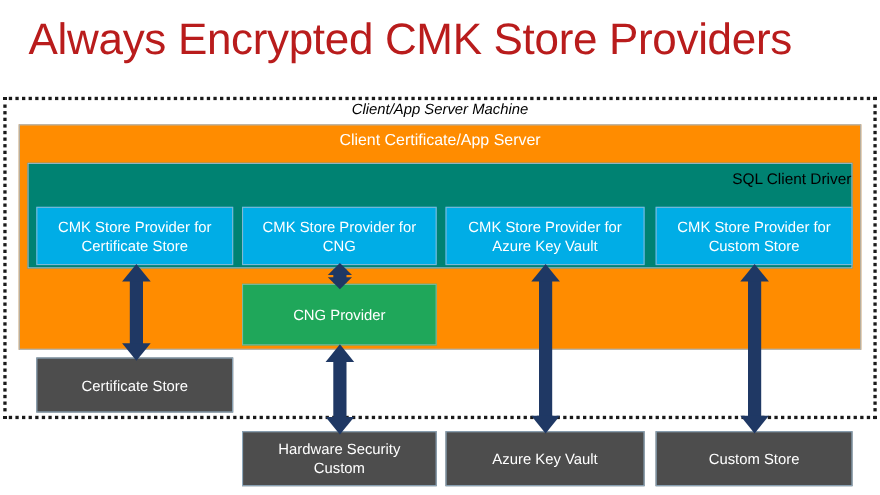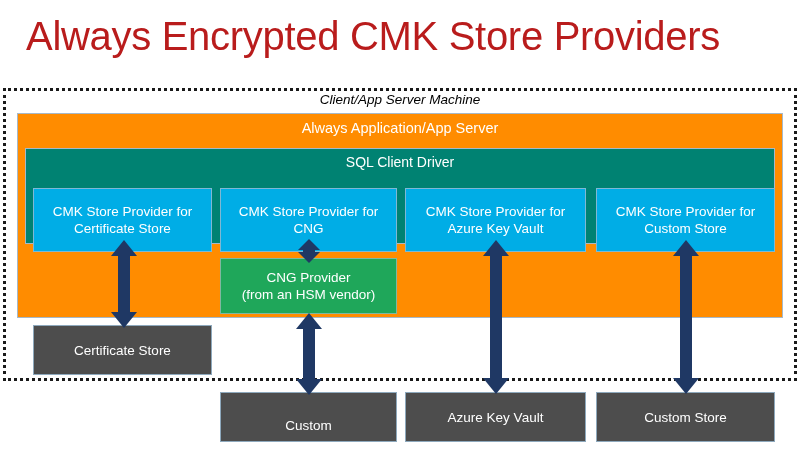--- a/index.html
+++ b/index.html
@@ -81,30 +81,30 @@
     top: 148px;
     width: 750px;
     height: 96px;
     background: #008272;
   }
   #sql-driver-label {
     position: absolute;
     left: 0;
     top: 5px;
     width: 100%;
-    text-align: center;
+    text-align: right;
     font-size: 14px;
-    color: #ffffff;
+    color: #000000;
   }
 
   
   .provider-box {
     position: absolute;
     top: 188px;
-    height: 64px;
+    height: 53px;
     background: #00ade6;
     border: 1px solid #7fb8d4;
     box-sizing: border-box;
     display: flex;
     align-items: center;
     justify-content: center;
     text-align: center;
     color: #ffffff;
     font-size: 13.5px;
     line-height: 17px;
@@ -164,21 +164,21 @@
 </style>
 </head>
 <body>
 
 <div id="page-title">Always Encrypted CMK Store Providers</div>
 
 <div id="machine-boundary"></div>
 <div id="machine-label">Client/App Server Machine</div>
 
 <div class="layer" id="client-app-layer">
-  <div id="client-app-label">Always Application/App Server</div>
+  <div id="client-app-label">Client Certificate/App Server</div>
 </div>
 
 <div class="layer" id="sql-driver-layer">
   <div id="sql-driver-label">SQL Client Driver</div>
 </div>
 
 <div class="provider-box" id="provider-cert">
   <span>
     <span>CMK Store Provider for</span><br>
     <span>Certificate Store</span>
@@ -201,30 +201,29 @@
 
 <div class="provider-box" id="provider-custom">
   <span>
     <span>CMK Store Provider for</span><br>
     <span>Custom Store</span>
   </span>
 </div>
 
 <div id="cng-provider-box">
   <span>CNG Provider</span>
-  <span>(from an HSM vendor)</span>
 </div>
 
 <div class="store-box" id="store-cert">
   <span>Certificate Store</span>
 </div>
 
 <div class="store-box" id="store-hsm">
   <span>
-    <br>
+    <span>Hardware Security</span><br>
     <span>Custom</span>
   </span>
 </div>
 
 <div class="store-box" id="store-akv">
   <span>Azure Key Vault</span>
 </div>
 
 <div class="store-box" id="store-custom">
   <span>Custom Store</span>

